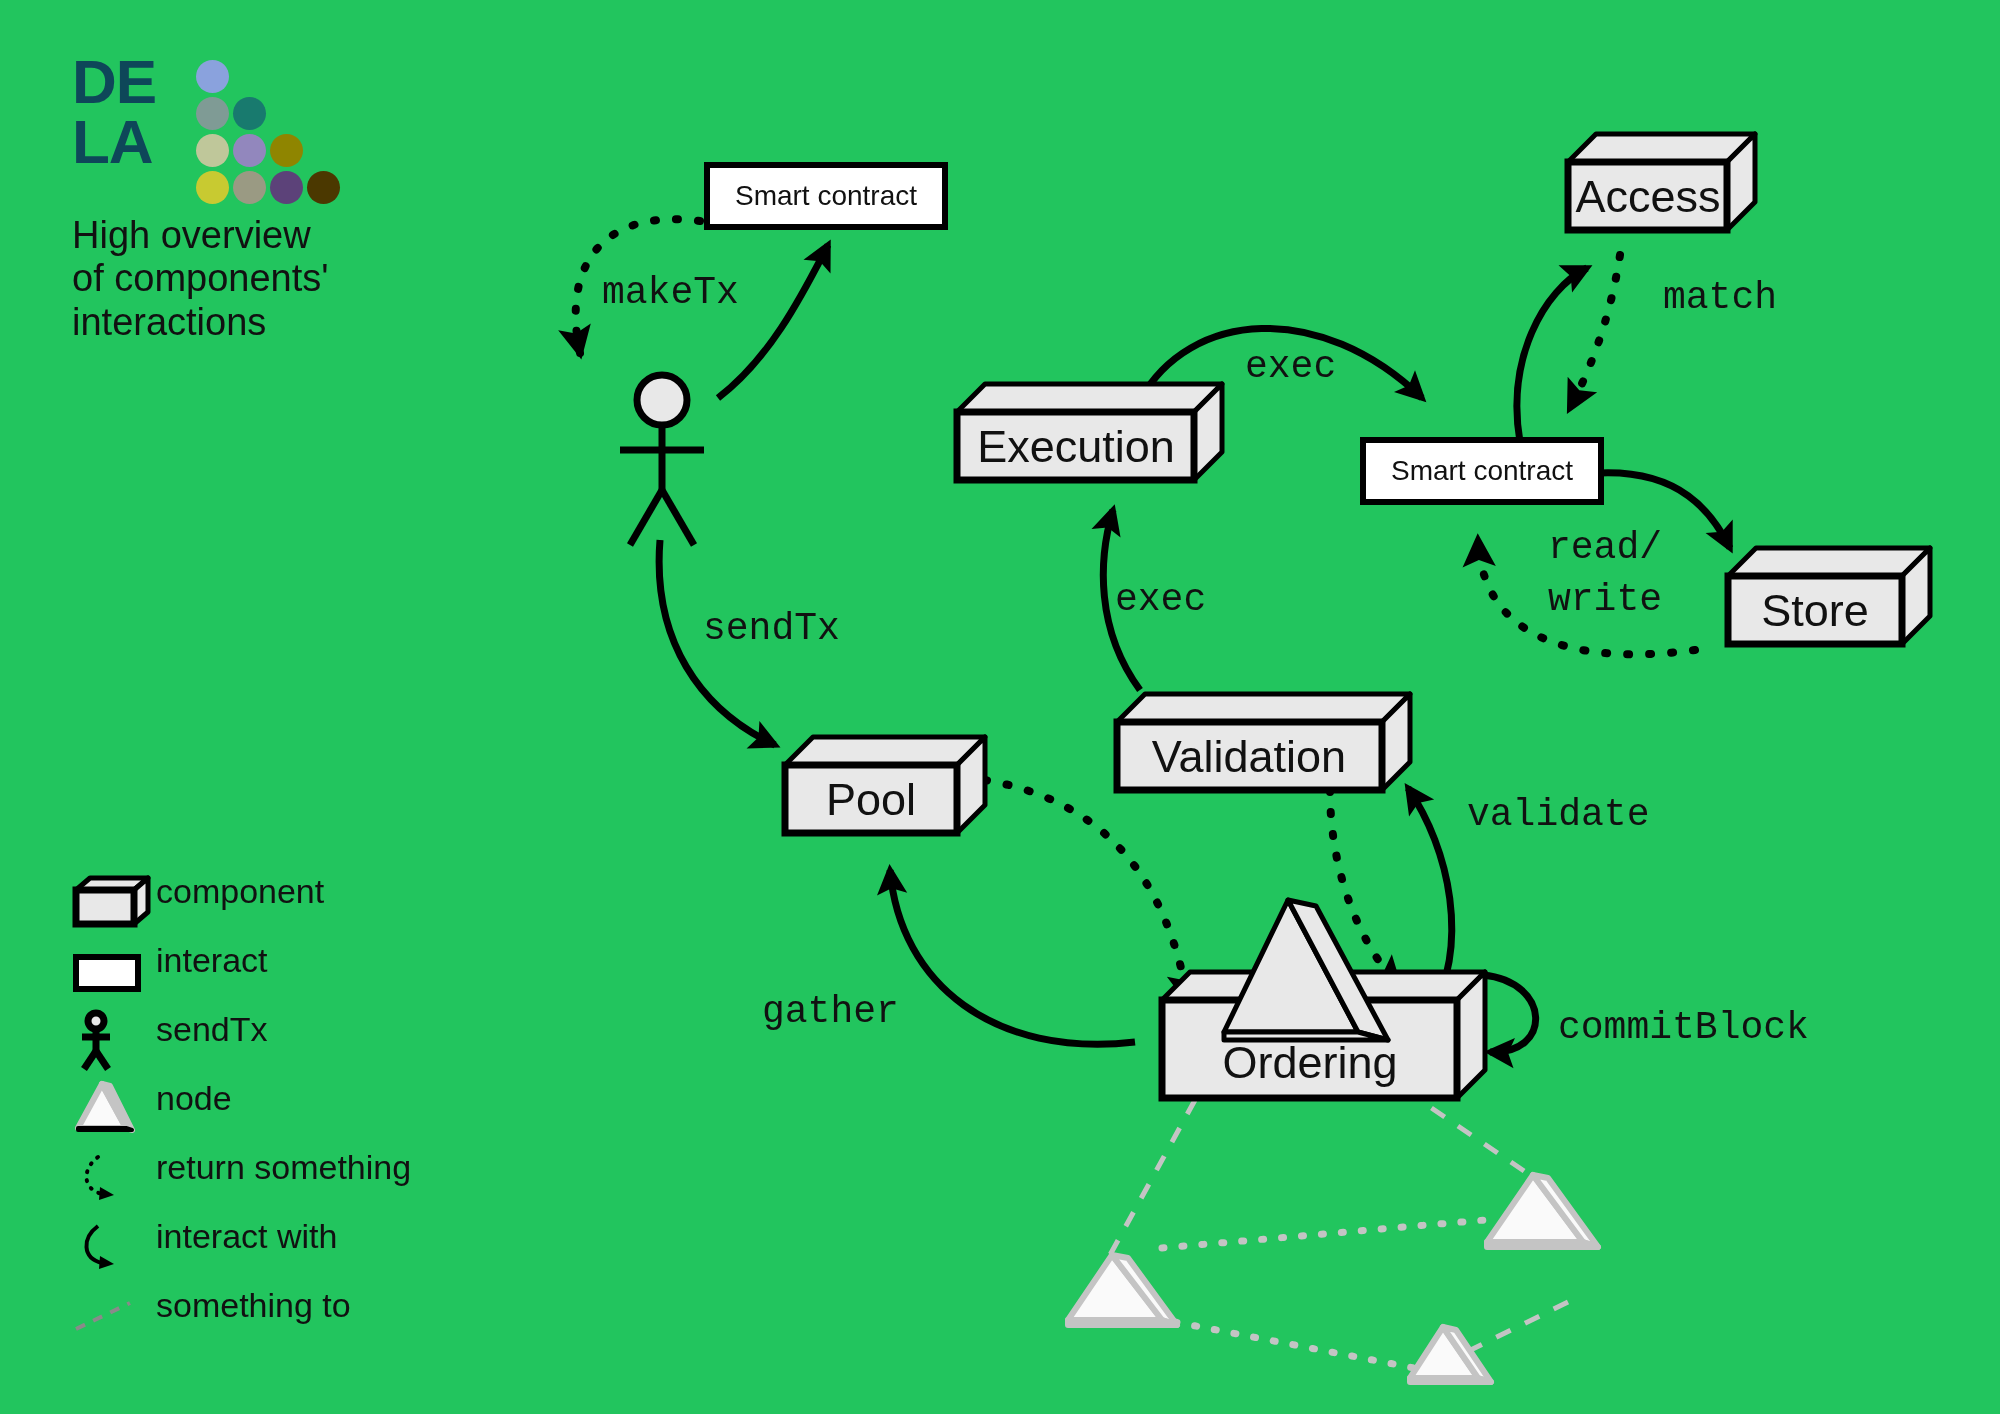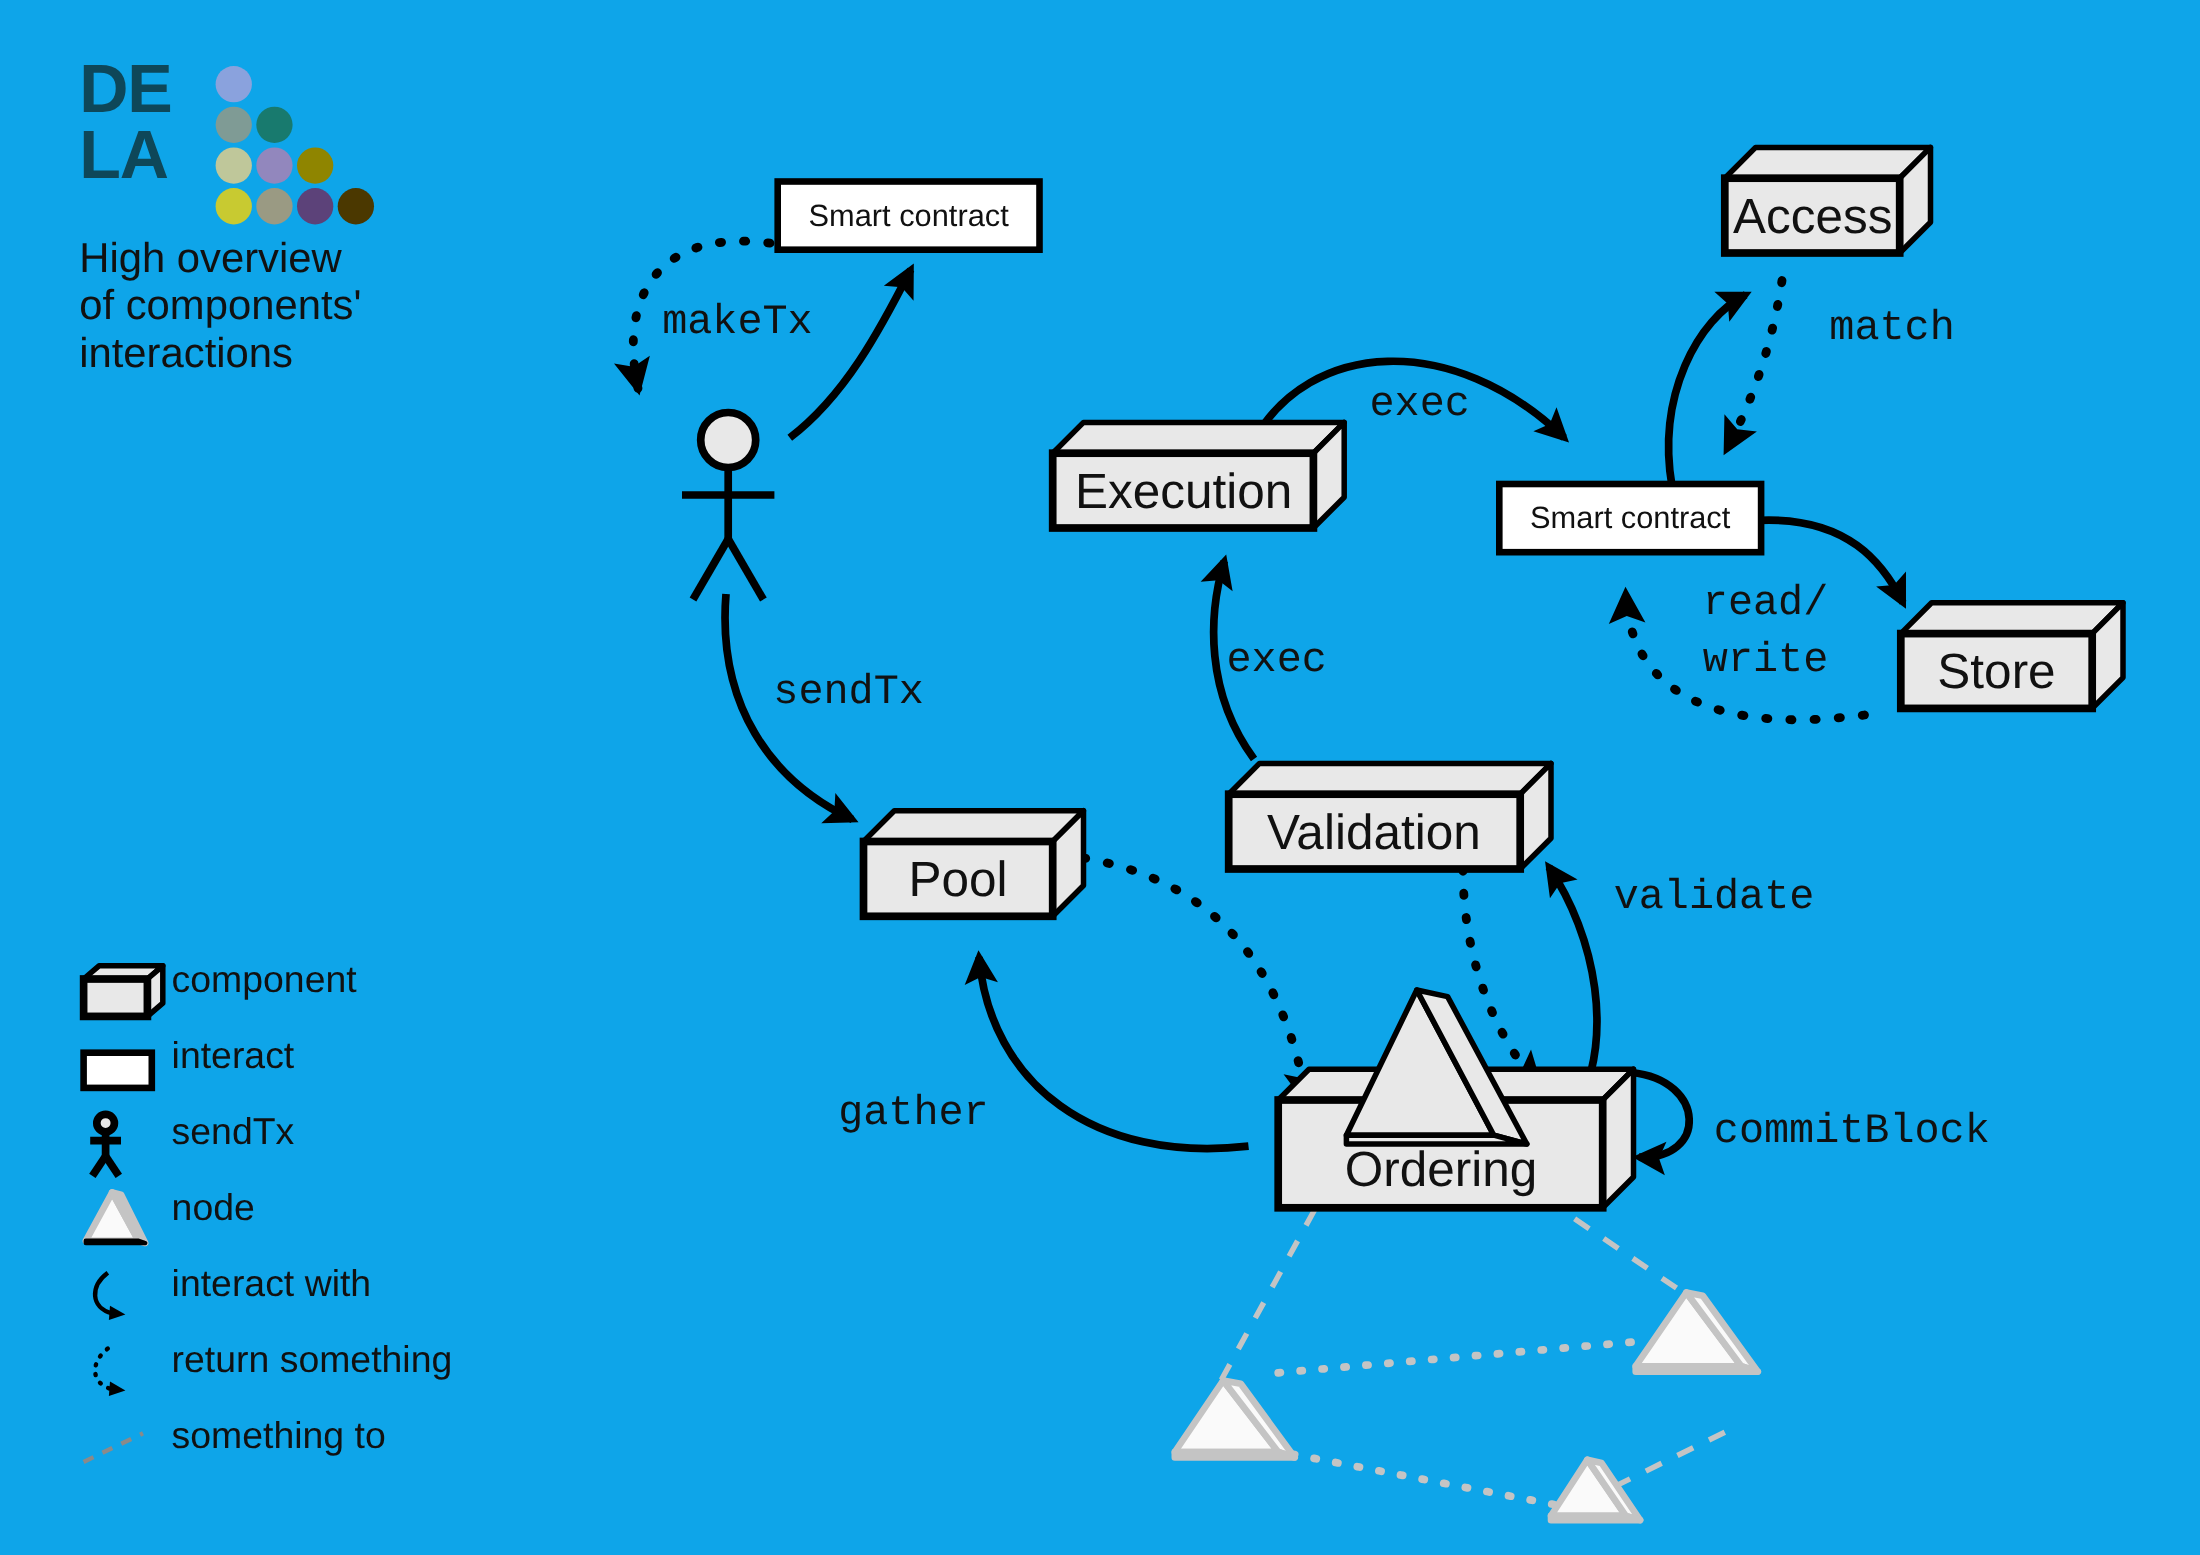--- a/index.html
+++ b/index.html
@@ -5,21 +5,21 @@
 <style>
   html, body {
     margin: 0;
     padding: 0;
     background: #ffffff;
   }
   #stage {
     position: relative;
     width: 2000px;
     height: 1414px;
-    background: #0ea5e9;
+    background: #22c55e;
     overflow: hidden;
     font-family: "Liberation Sans", sans-serif;
   }
 
   
   #brand {
     position: absolute;
     left: 72px;
     top: 52px;
     width: 400px;
@@ -249,35 +249,35 @@
           <polygon class="ghost-stroke" points="30,4 38,6 60,50 54,48" fill="#f2f2f2" stroke="#000000" stroke-width="4"></polygon>
           <polygon points="54,48 60,50 6,50 6,48" fill="#e8e8e8" stroke="#000000" stroke-width="4" stroke-linejoin="round"></polygon>
         </svg>
       </div>
       <div class="legend-label">node</div>
     </div>
 
     <div class="legend-row">
       <div class="legend-icon">
         <svg width="80" height="58" viewBox="0 0 80 58">
+          <path d="M26,8 C10,20 10,40 30,45" fill="none" stroke="#000000" stroke-width="4" stroke-linecap="round" stroke-dasharray="1 8"></path>
+          <polygon points="28,38 42,46 27,51" fill="#000000"></polygon>
+        </svg>
+      </div>
+      <div class="legend-label">return something</div>
+    </div>
+
+    <div class="legend-row">
+      <div class="legend-icon">
+        <svg width="80" height="58" viewBox="0 0 80 58">
           <path d="M26,8 C10,20 10,40 30,45" fill="none" stroke="#000000" stroke-width="4"></path>
           <polygon points="28,38 42,46 27,51" fill="#000000"></polygon>
         </svg>
       </div>
       <div class="legend-label">interact with</div>
-    </div>
-
-    <div class="legend-row">
-      <div class="legend-icon">
-        <svg width="80" height="58" viewBox="0 0 80 58">
-          <path d="M26,8 C10,20 10,40 30,45" fill="none" stroke="#000000" stroke-width="4" stroke-linecap="round" stroke-dasharray="1 8"></path>
-          <polygon points="28,38 42,46 27,51" fill="#000000"></polygon>
-        </svg>
-      </div>
-      <div class="legend-label">return something</div>
     </div>
 
     <div class="legend-row">
       <div class="legend-icon">
         <svg width="80" height="58" viewBox="0 0 80 58">
           <path d="M4,42 L58,16" fill="none" stroke="#8a8a8a" stroke-width="4" stroke-dasharray="10 9"></path>
         </svg>
       </div>
       <div class="legend-label">something to</div>
     </div>

